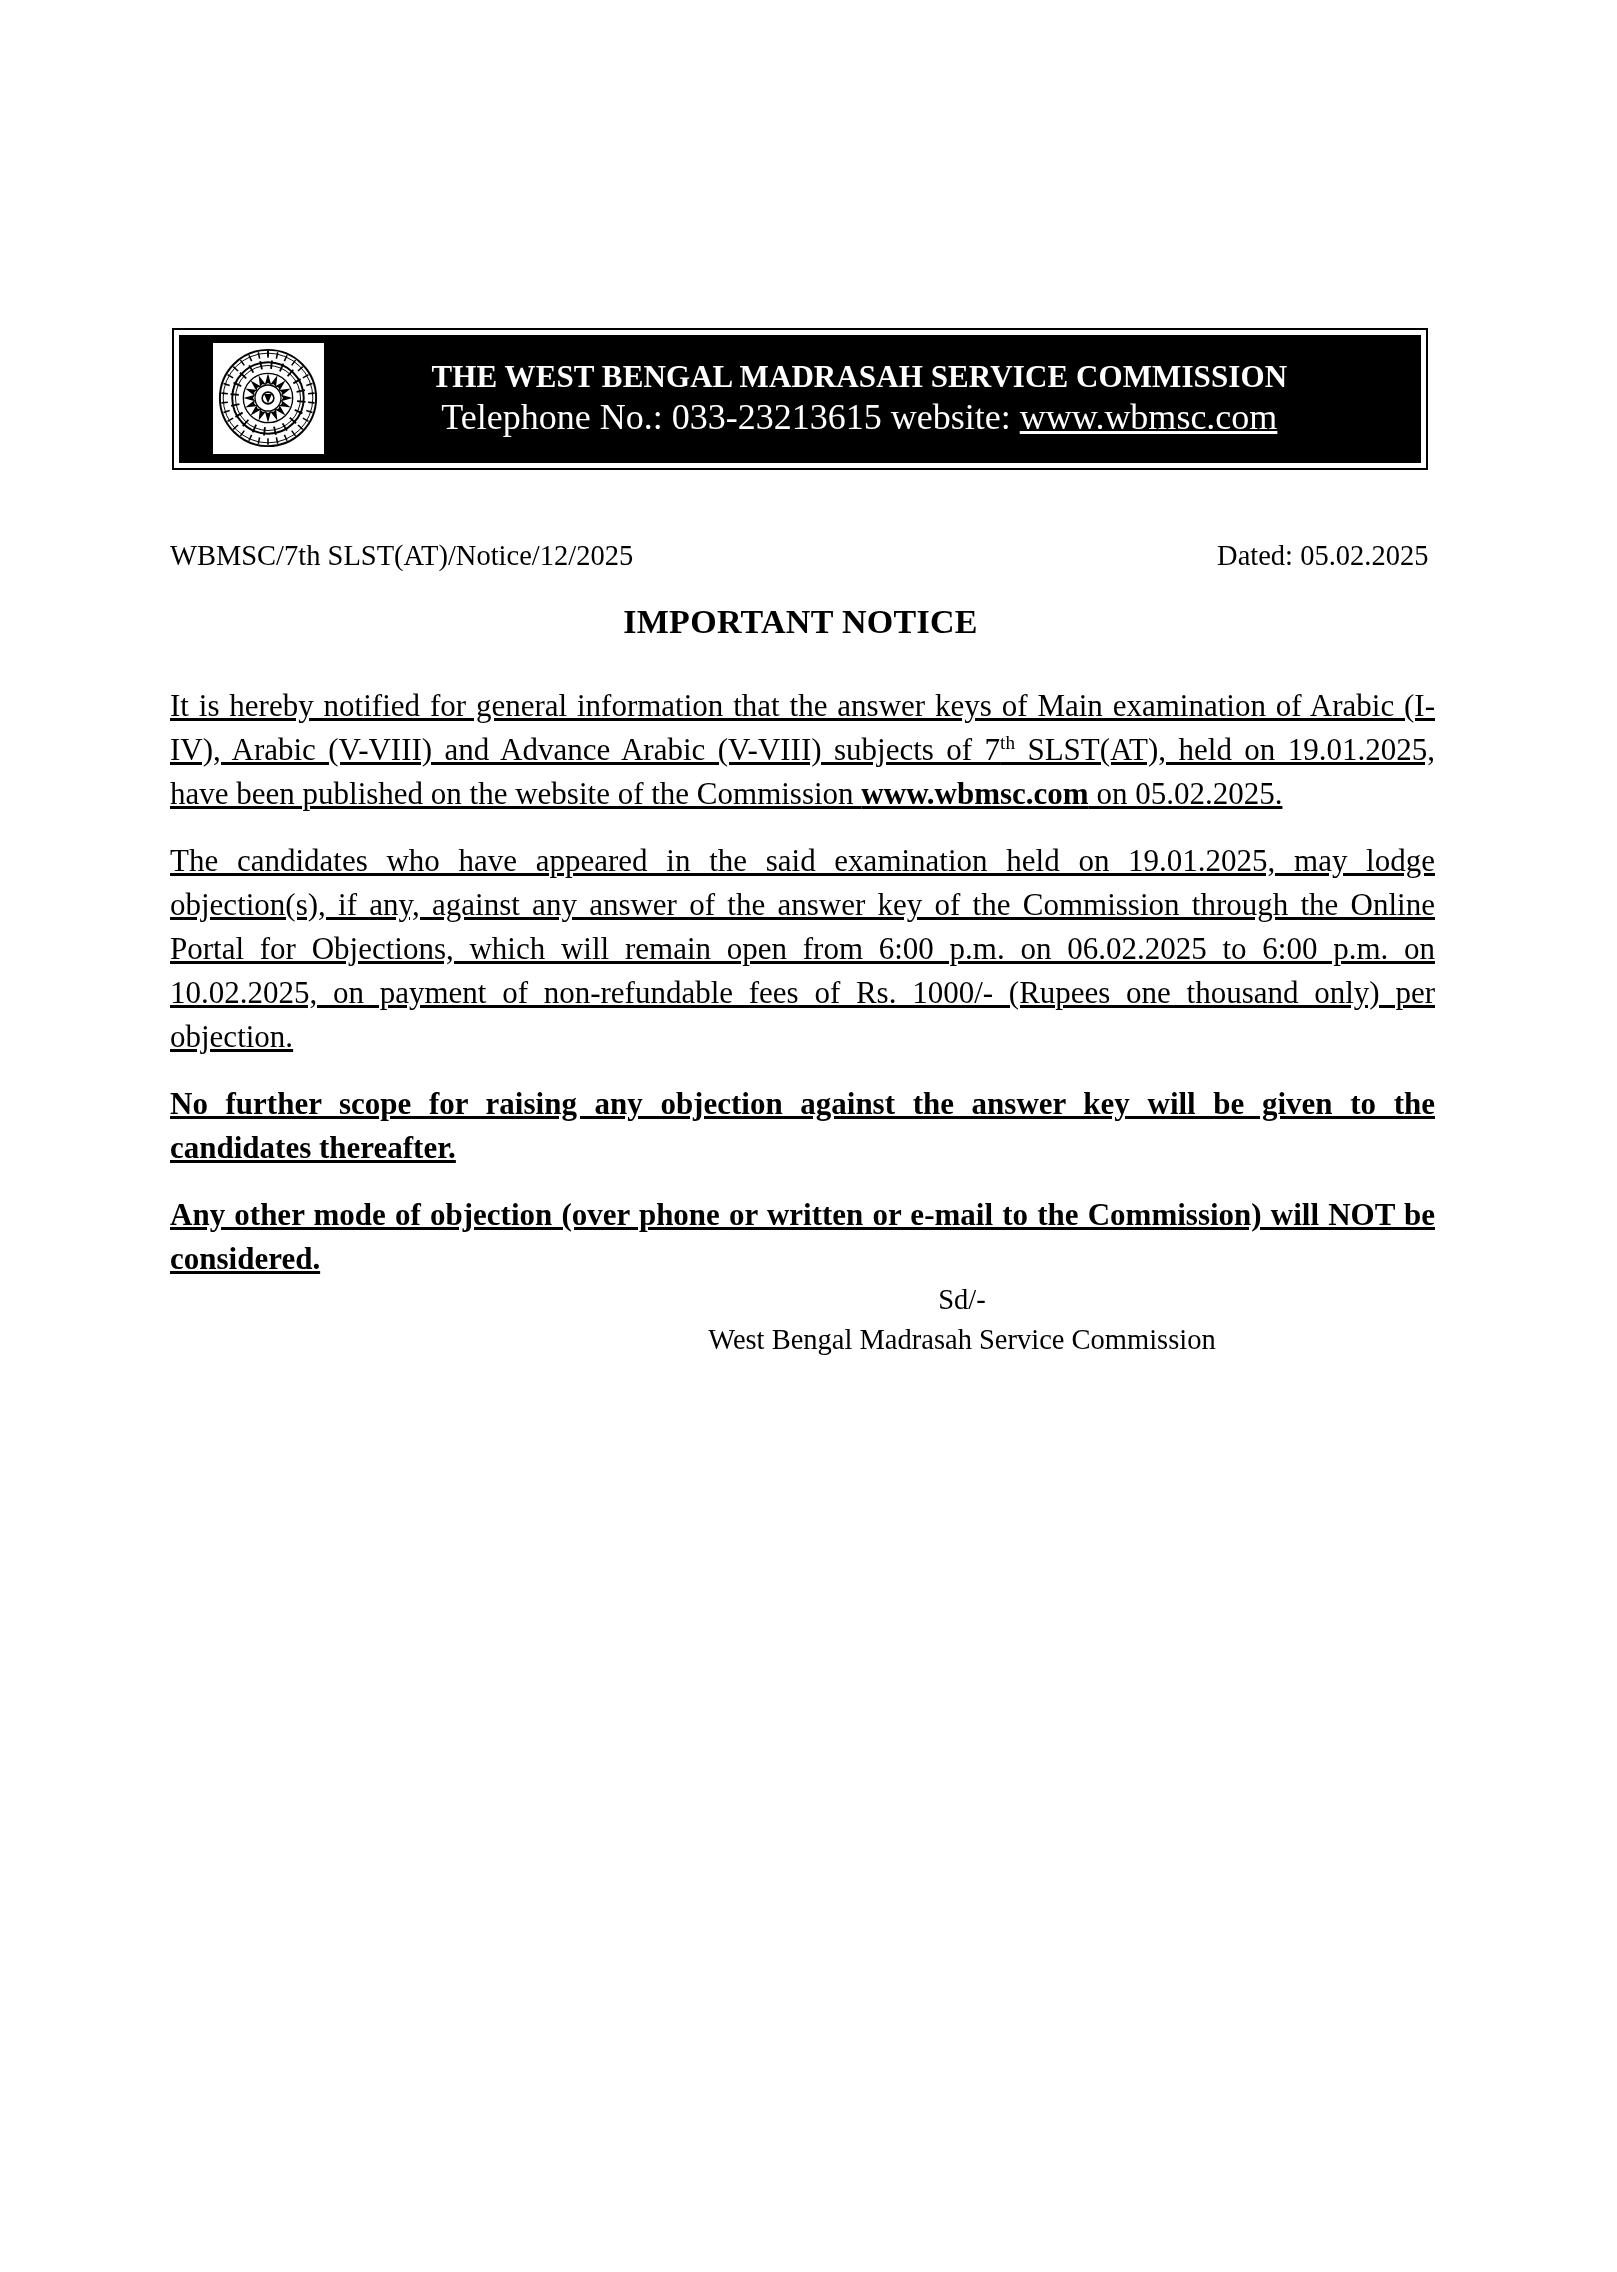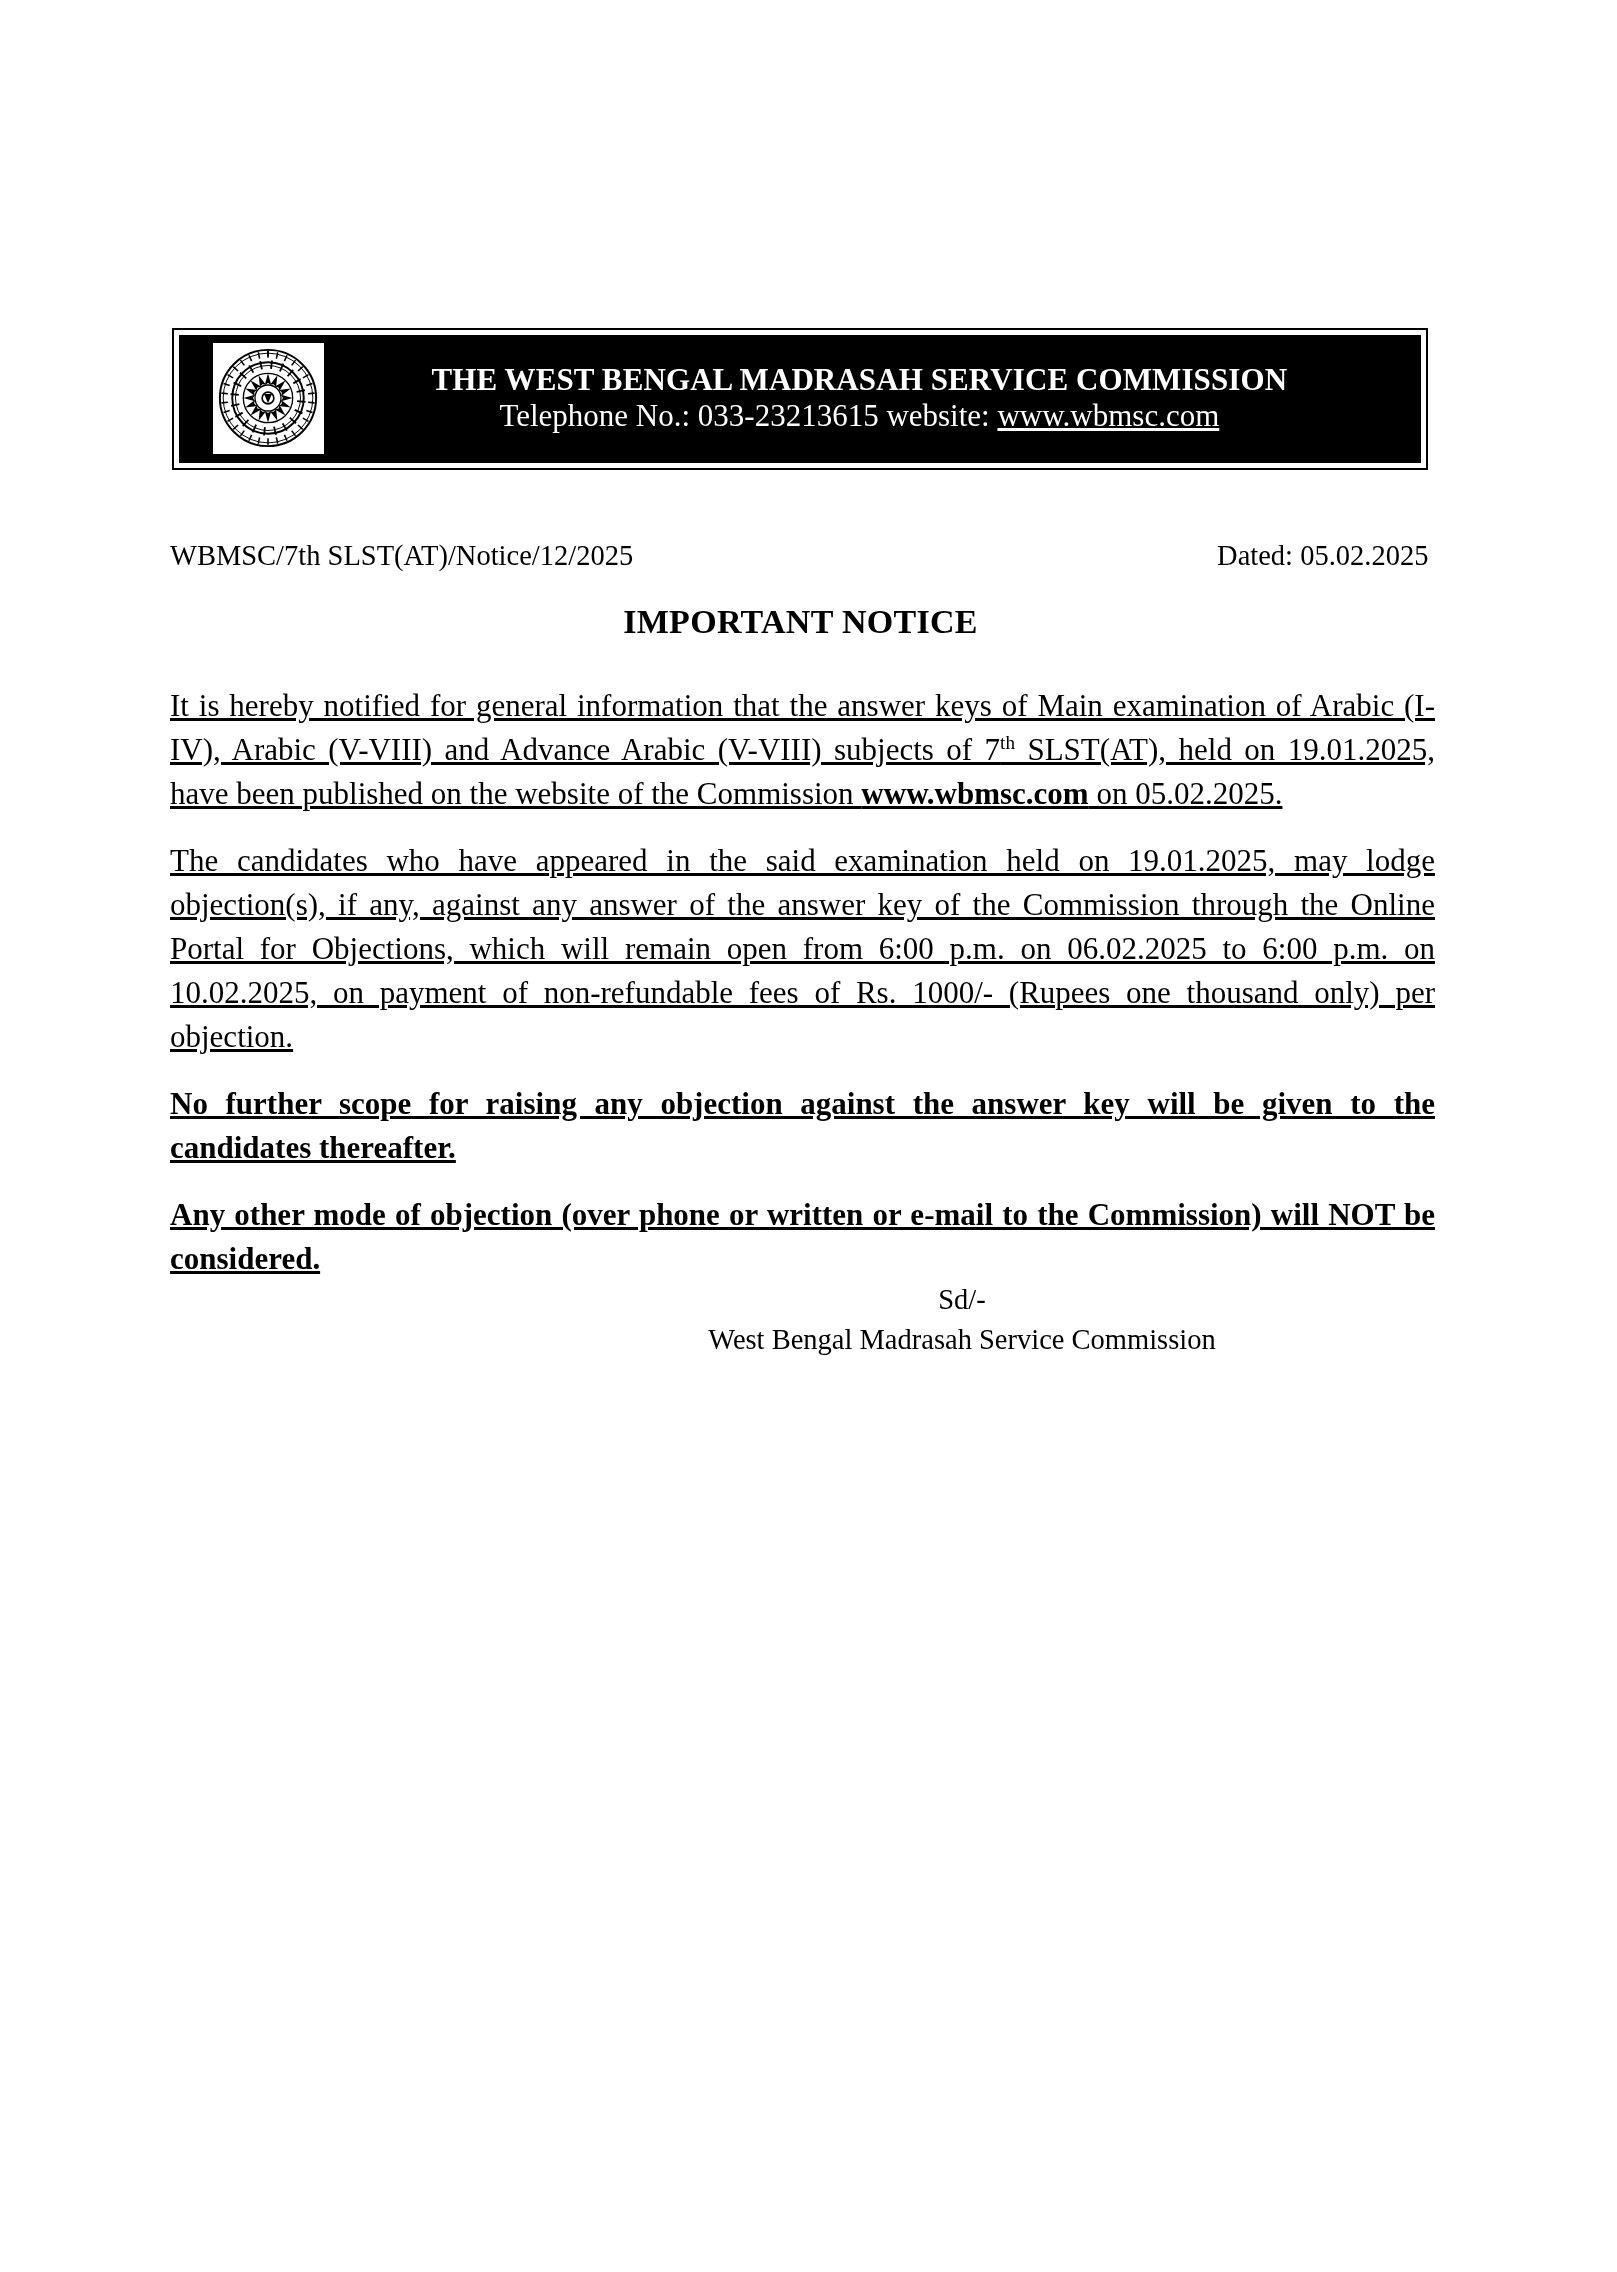--- a/index.html
+++ b/index.html
@@ -62,21 +62,21 @@
     letter-spacing: 0.1px;
     white-space: nowrap;
   }
   .lh-line2 {
     font-size: 28px;
     font-weight: normal;
     white-space: nowrap;
     margin-top: 1.9px;
   }
   .lh-line3 {
-    font-size: 31px;
+    font-size: 36px;
     font-weight: normal;
     white-space: nowrap;
     margin-top: 1.9px;
   }
   .lh-site { text-decoration: underline; }
 
   
   .ref-row {
     position: absolute;
     left: 170px;

